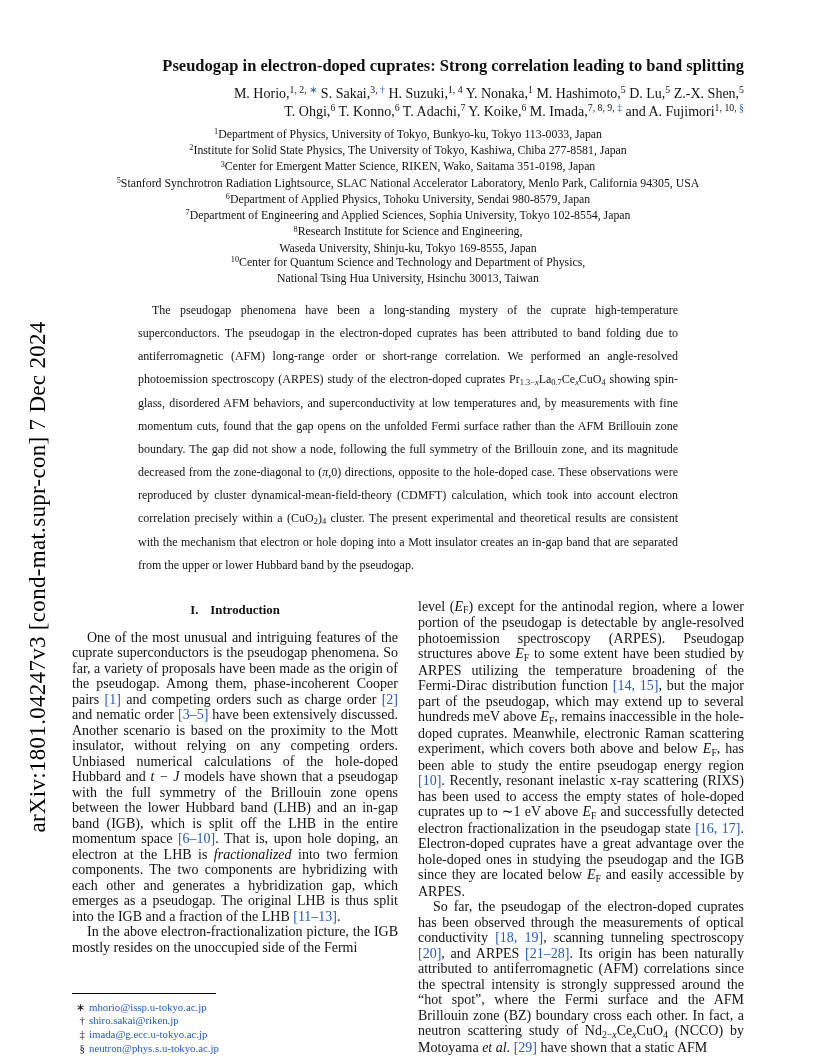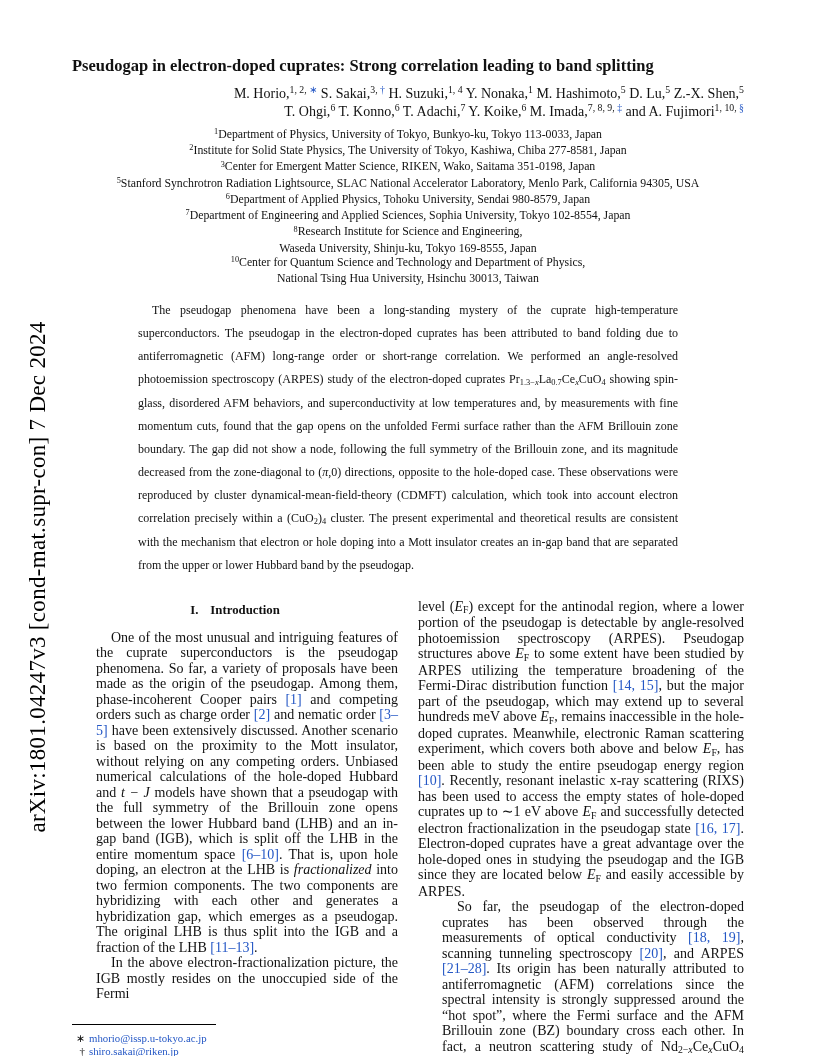--- a/index.html
+++ b/index.html
@@ -21,21 +21,21 @@
     left: 38px;
     transform: translate(-50%, -50%) rotate(-90deg);
     white-space: nowrap;
     font-size: 23px;
     color: #000000;
     letter-spacing: 0.3px;
   }
   .content { padding: 56px 72px 0 72px; }
   h1.title {
     margin: 0;
-    text-align: left;
+    text-align: right;
     font-size: 16.5px;
     font-weight: bold;
     line-height: 1.25;
   }
   .authors {
     margin-top: 8px;
     text-align: right;
     font-size: 14px;
     line-height: 17px;
     white-space: pre-line;
@@ -72,21 +72,21 @@
     font-size: 12.8px;
     font-weight: bold;
   }
   h2.section-heading .num { margin-right: 12px; }
   p.para {
     margin: 0;
     text-align: justify;
     font-size: 14px;
     line-height: 15.5px;
   }
-  p.para.indent { text-indent: 15px; margin-left: 24px; }
+  p.para.indent { text-indent: 15px; }
   .footnotes {
     margin-top: auto;
     padding-top: 12px;
     font-size: 10.8px;
     line-height: 13.6px;
   }
   .fnrule {
     width: 144px;
     border-top: 1px solid #000000;
     margin-bottom: 7px;

